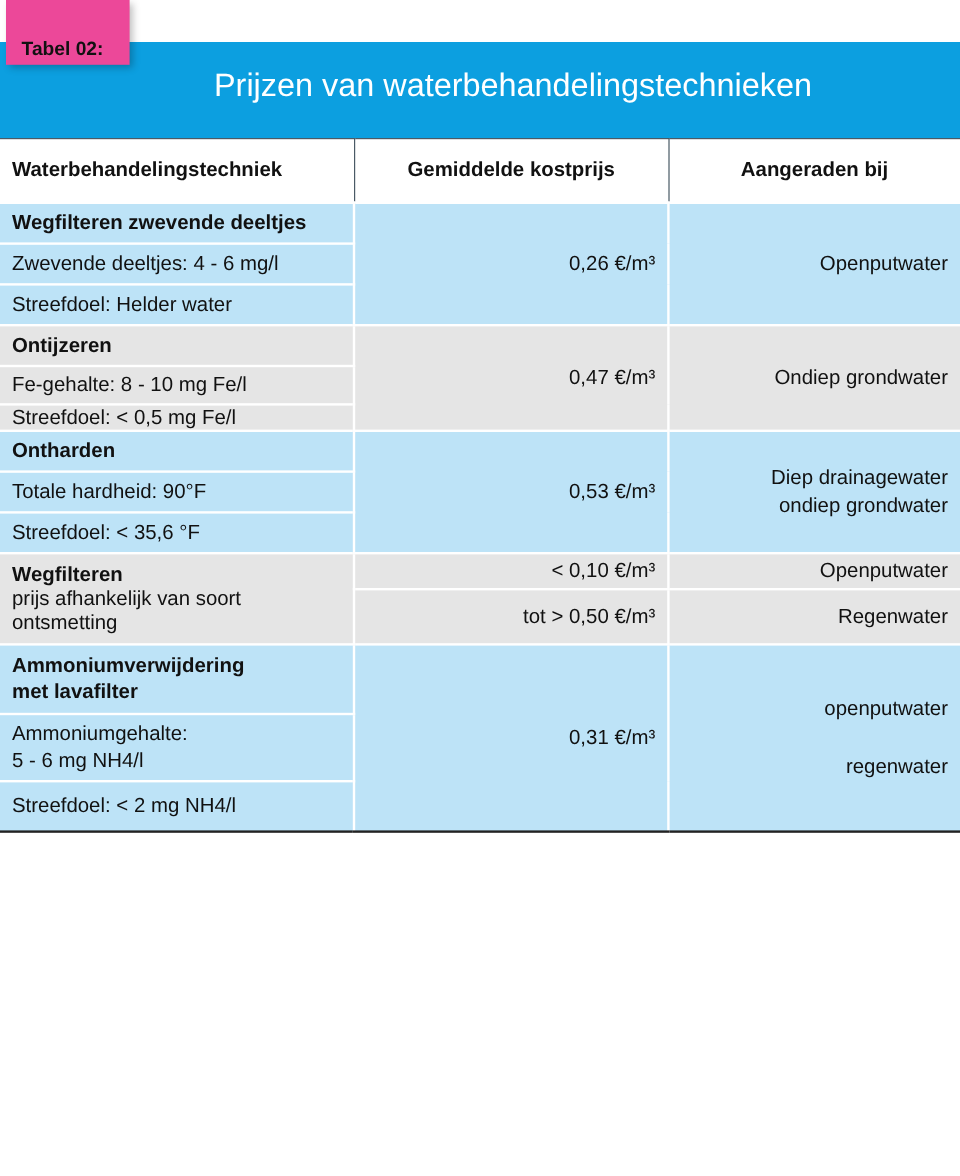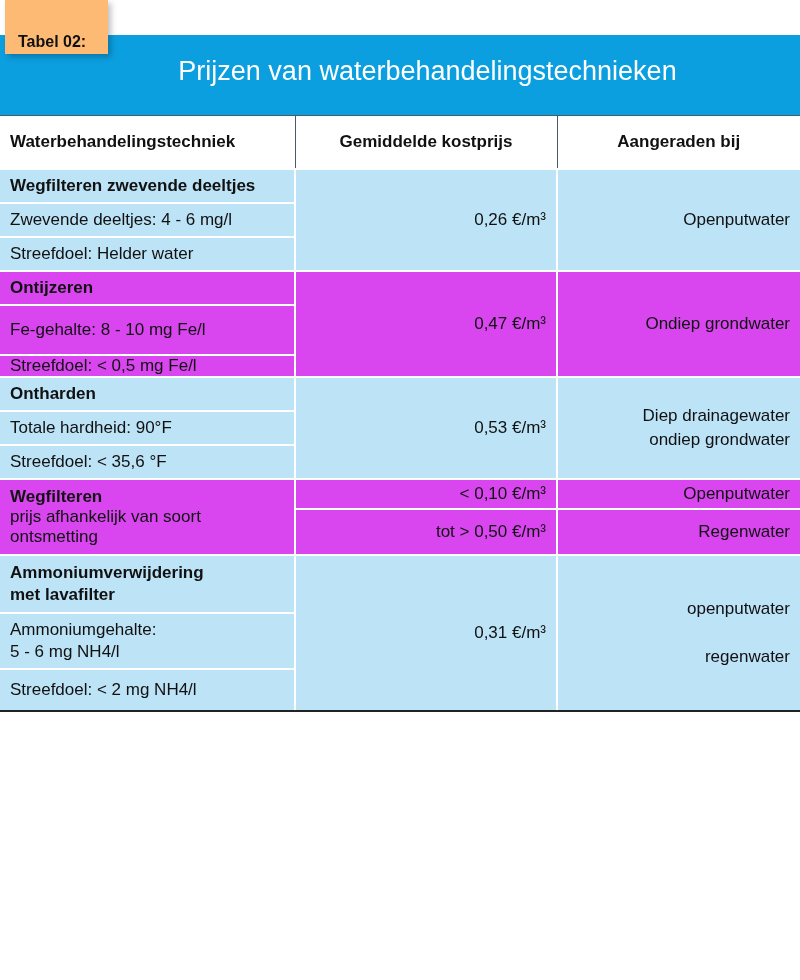--- a/index.html
+++ b/index.html
@@ -1,29 +1,29 @@
 <!DOCTYPE html>
 <html><head>
 <meta charset="utf-8">
 <style>
   * { box-sizing: border-box; margin: 0; padding: 0; }
   body { width: 800px; height: 980px; background: #ffffff; font-family: "Liberation Sans", sans-serif; color: #111; position: relative; overflow: hidden; }
   .banner { position: absolute; left: 0; top: 35px; width: 800px; height: 80px; background: #0c9fe0; }
-  .tag { position: absolute; left: 5px; top: 0; width: 103px; height: 54px; background: #fdba74; box-shadow: 3px 3px 6px rgba(0,0,0,0.25); z-index: 2; }
+  .tag { position: absolute; left: 5px; top: 0; width: 103px; height: 54px; background: #ec4899; box-shadow: 3px 3px 6px rgba(0,0,0,0.25); z-index: 2; }
   .tag span { position: absolute; left: 13px; top: 33px; font-weight: bold; font-size: 16px; color: #111; }
   .title { position: absolute; left: 0; top: 56px; width: 855px; text-align: center; color: #fff; font-size: 27px; }
   table { position: absolute; left: 0; top: 115px; width: 800px; border-collapse: collapse; table-layout: fixed; }
   td, th { font-size: 17px; padding: 0 10px; vertical-align: middle; }
   th { background: #fff; height: 53px; font-weight: bold; border: 1px solid #4a5a66; }
   th.c1 { text-align: left; }
   td { border: 2px solid #ffffff; }
   td.first { border-left: none; }
   td.last { border-right: none; }
   .l { background: #bde3f7; margin-top: 10px; }
-  .d { background: #d946ef; }
+  .d { background: #e5e5e5; }
   .bold { font-weight: bold; }
   .center { text-align: right; }
   .bottom { border-bottom: 2px solid #222 !important; }
 </style>
 </head>
 <body>
 
 <div class="tag">
   <span>Tabel 02:</span>
 </div>
@@ -54,21 +54,21 @@
   <tr>
         <td class="l first" style="height:34px">Streefdoel: Helder water</td>
       </tr>
 
   <tr>
     <td class="d first bold" style="height:34px">Ontijzeren</td>
     <td class="d center" rowspan="3">0,47 €/m³</td>
     <td class="d center last" rowspan="3">Ondiep grondwater</td>
   </tr>
   <tr>
-        <td class="d first" style="height:50px">Fe-gehalte: 8 - 10 mg Fe/l</td>
+        <td class="d first" style="height:32px">Fe-gehalte: 8 - 10 mg Fe/l</td>
       </tr>
   <tr>
         <td class="d first" style="height:19px">Streefdoel: &lt; 0,5 mg Fe/l</td>
       </tr>
 
   <tr>
     <td class="l first bold" style="height:34px">Ontharden</td>
     <td class="l center" rowspan="3">0,53 €/m³</td>
     <td class="l center last" rowspan="3" style="line-height:24px">
       <div>Diep drainagewater</div>

